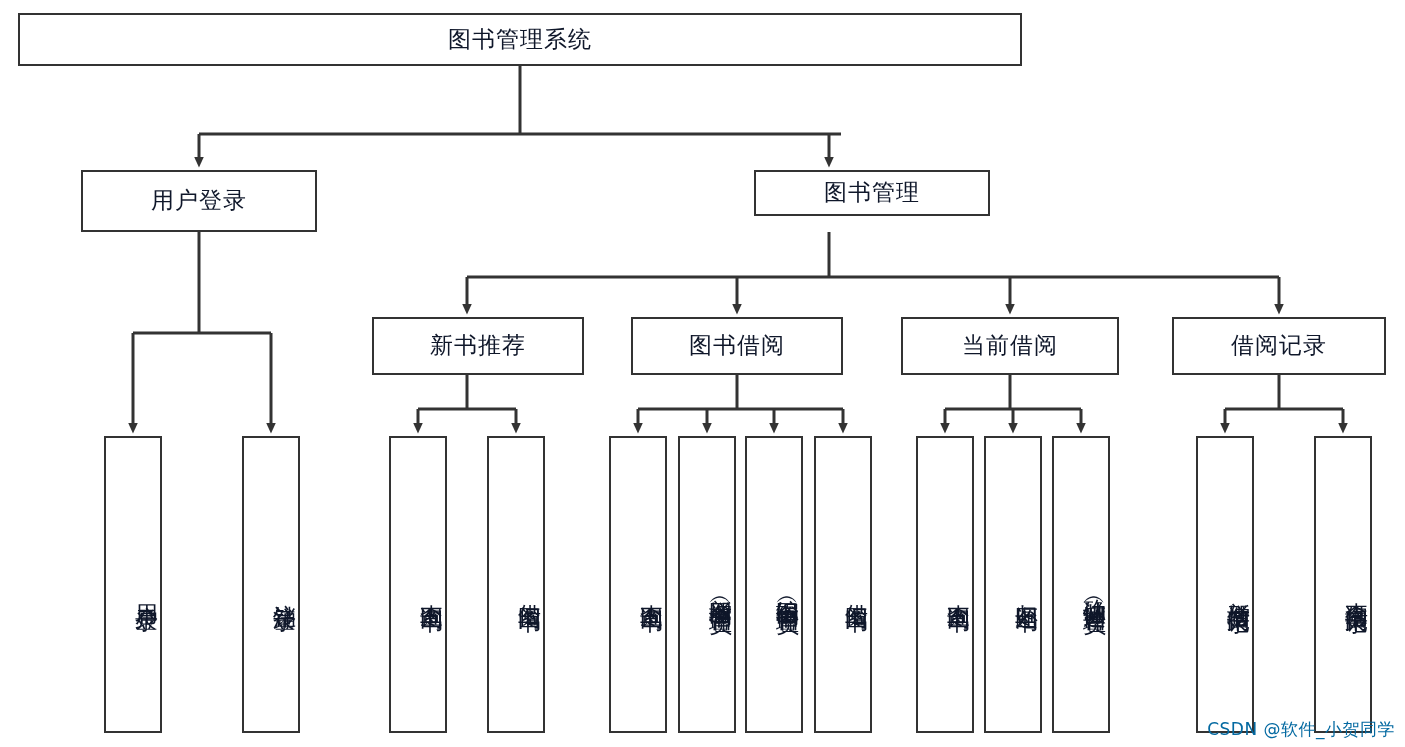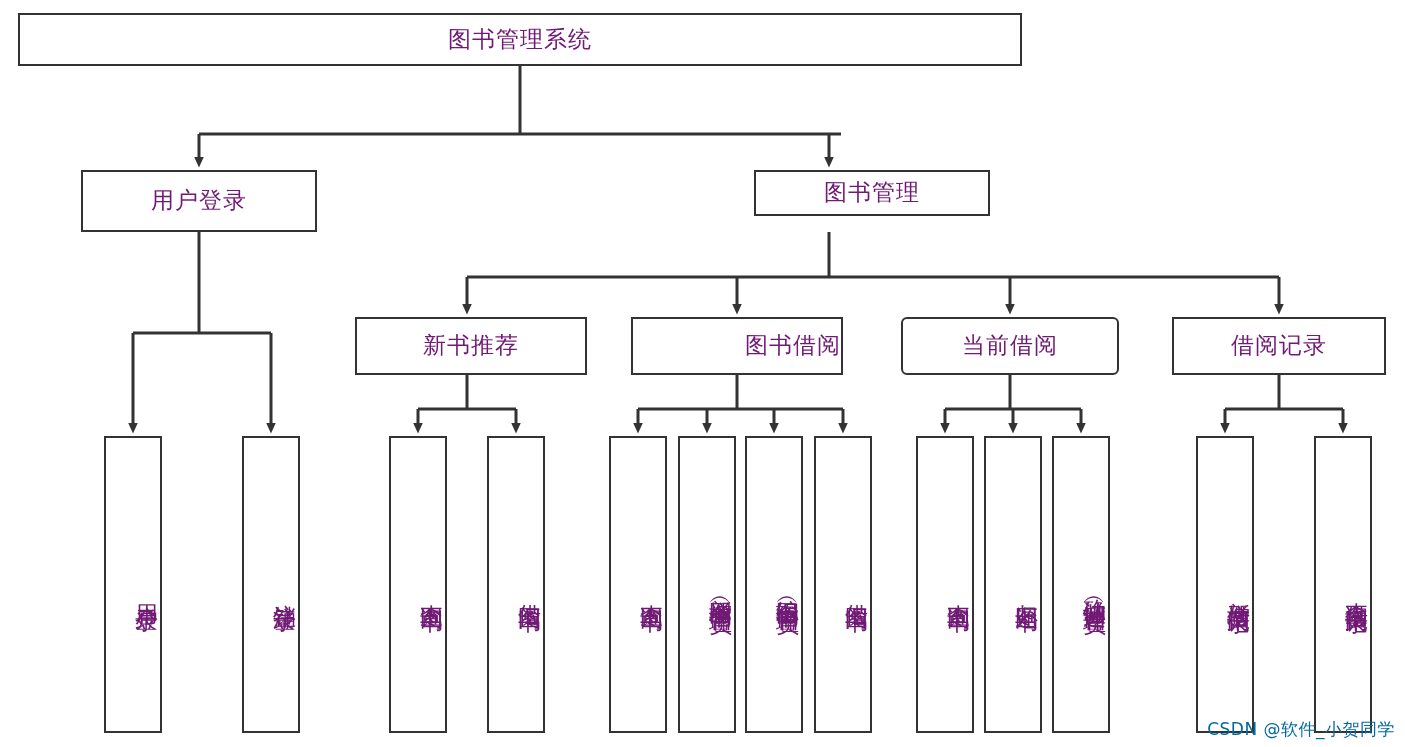--- a/index.html
+++ b/index.html
@@ -26,21 +26,21 @@
     pointer-events: none;
   }
   .node {
     position: absolute;
     box-sizing: border-box;
     background: #ffffff;
     border: 2px solid #333333;
     display: flex;
     align-items: center;
     justify-content: center;
-    color: #701a75;
+    color: #0f172a;
   }
   .node.h {
     font-size: 23px;
     line-height: 1.2;
     letter-spacing: 1px;
   }
   .node.v {
     writing-mode: vertical-rl;
     text-orientation: upright;
     font-size: 23px;
@@ -128,27 +128,27 @@
     <span class="lbl">图书管理系统</span>
   </div>
 
   <div class="node h" style="left:81px; top:170px; width:236px; height:62px;">
     <span class="lbl">用户登录</span>
   </div>
   <div class="node h" style="left:754px; top:170px; width:236px; height:46px;">
     <span class="lbl">图书管理</span>
   </div>
 
-  <div class="node h" style="left:355px; top:317px; width:232px; height:58px;font-family:Liberation Serif, serif;">
+  <div class="node h" style="left:372px; top:317px; width:212px; height:58px;font-family:Liberation Serif, serif;">
     <span class="lbl">新书推荐</span>
   </div>
-  <div class="node h" style="left:631px; top:317px; width:212px; height:58px;justify-content:flex-end;">
+  <div class="node h" style="left:631px; top:317px; width:212px; height:58px;">
     <span class="lbl">图书借阅</span>
   </div>
-  <div class="node h" style="left:901px; top:317px; width:218px; height:58px;border-radius:6px;">
+  <div class="node h" style="left:901px; top:317px; width:218px; height:58px;">
     <span class="lbl">当前借阅</span>
   </div>
   <div class="node h" style="left:1172px; top:317px; width:214px; height:58px;justify-content:center;">
     <span class="lbl">借阅记录</span>
   </div>
 
   <div class="node v" style="left:104px; top:436px; width:58px; height:297px;">
     <span class="lbl">用户登录</span>
   </div>
   <div class="node v" style="left:242px; top:436px; width:58px; height:297px;">

